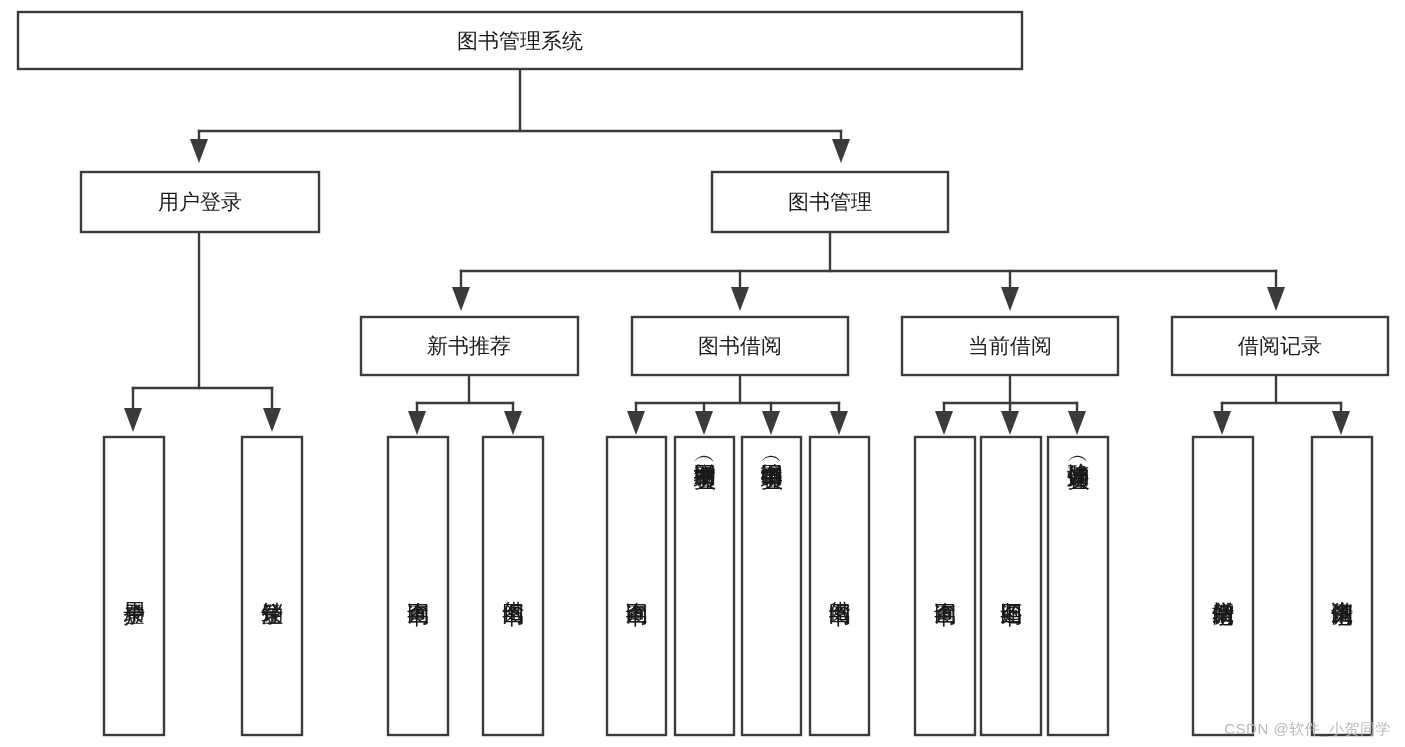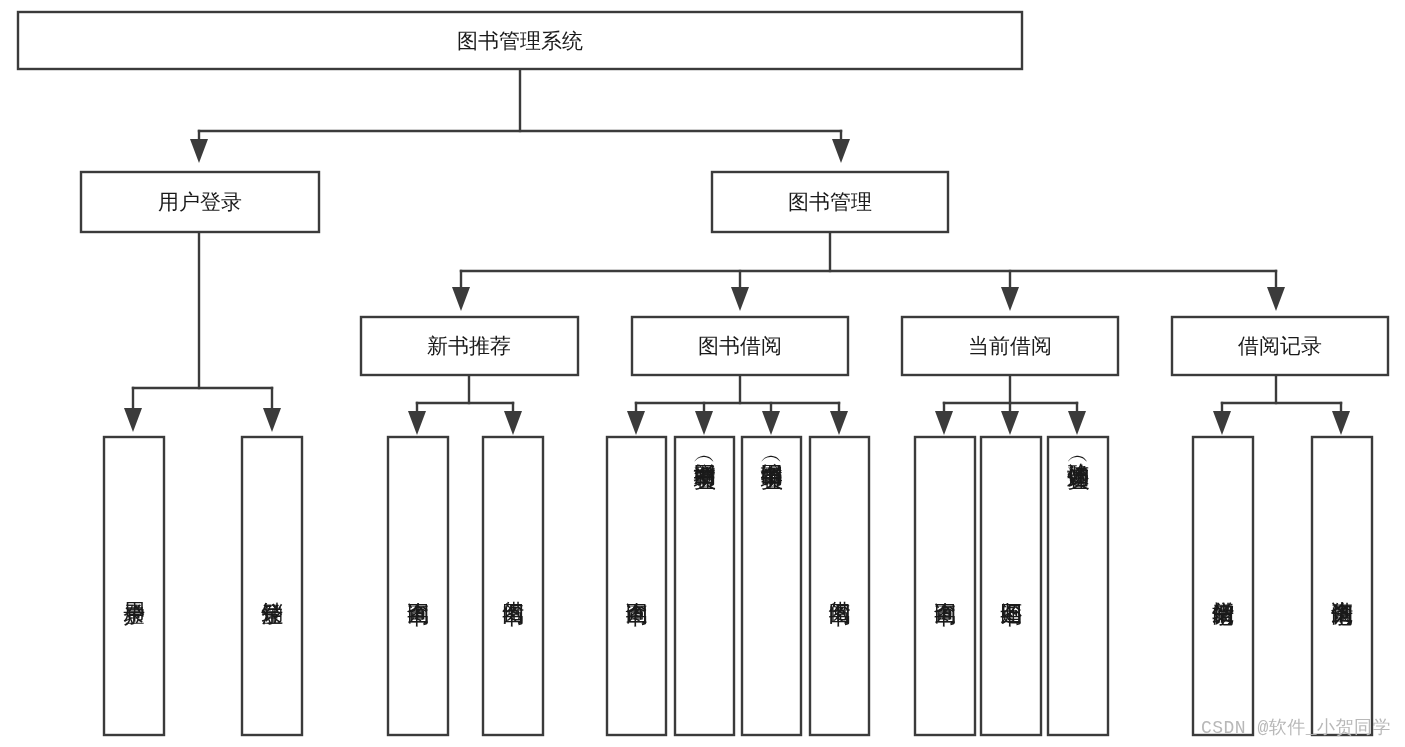--- a/index.html
+++ b/index.html
@@ -45,22 +45,22 @@
     font-family: "Liberation Sans", "DejaVu Sans", sans-serif;
     font-size: 21px;
     fill: #1a1a1a;
     text-anchor: middle;
     dominant-baseline: middle;
   }
   .watermark {
     position: absolute;
     right: 14px;
     bottom: 8px;
-    font-family: Liberation Mono, monospace;
-    font-size: 18px;
+    font-family: Liberation Sans, sans-serif;
+    font-size: 15px;
     color: #b8b8b8;
     letter-spacing: 0.5px;
     white-space: nowrap;
     user-select: none;
   }
 </style>
 </head>
 <body>
 
 <div id="diagram-root">

